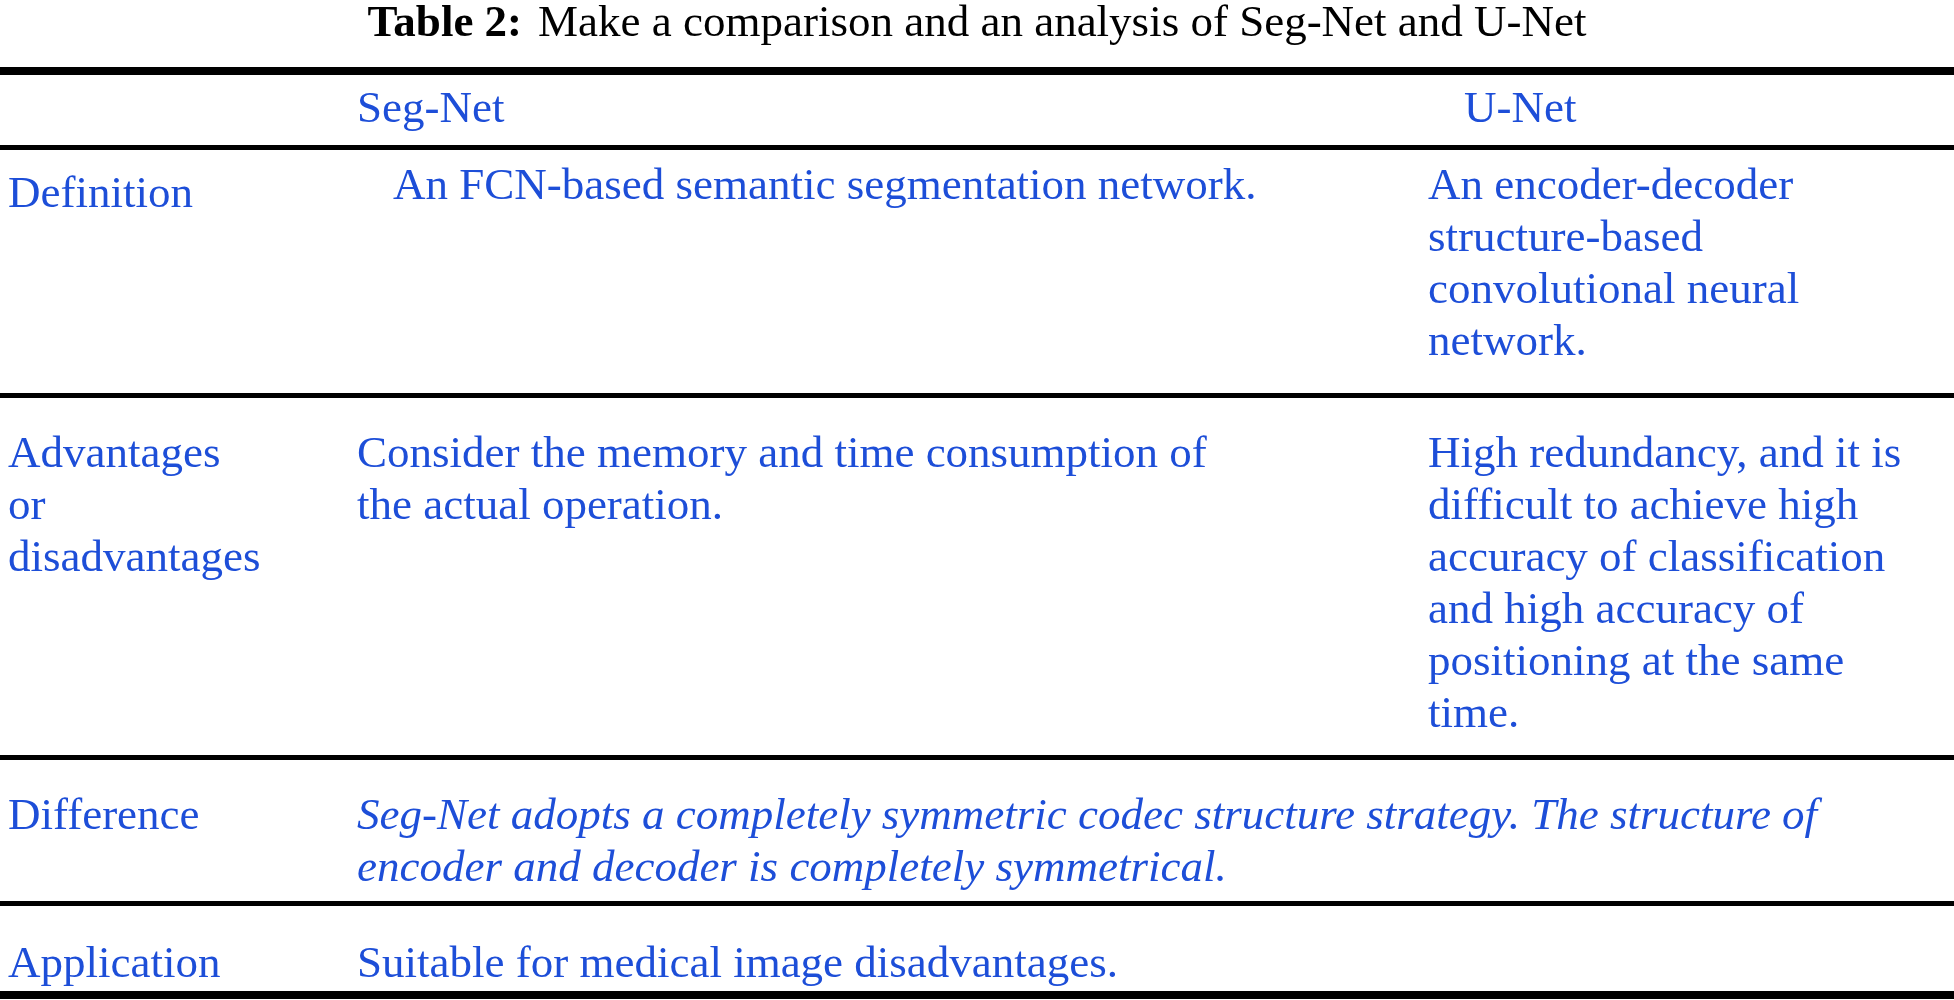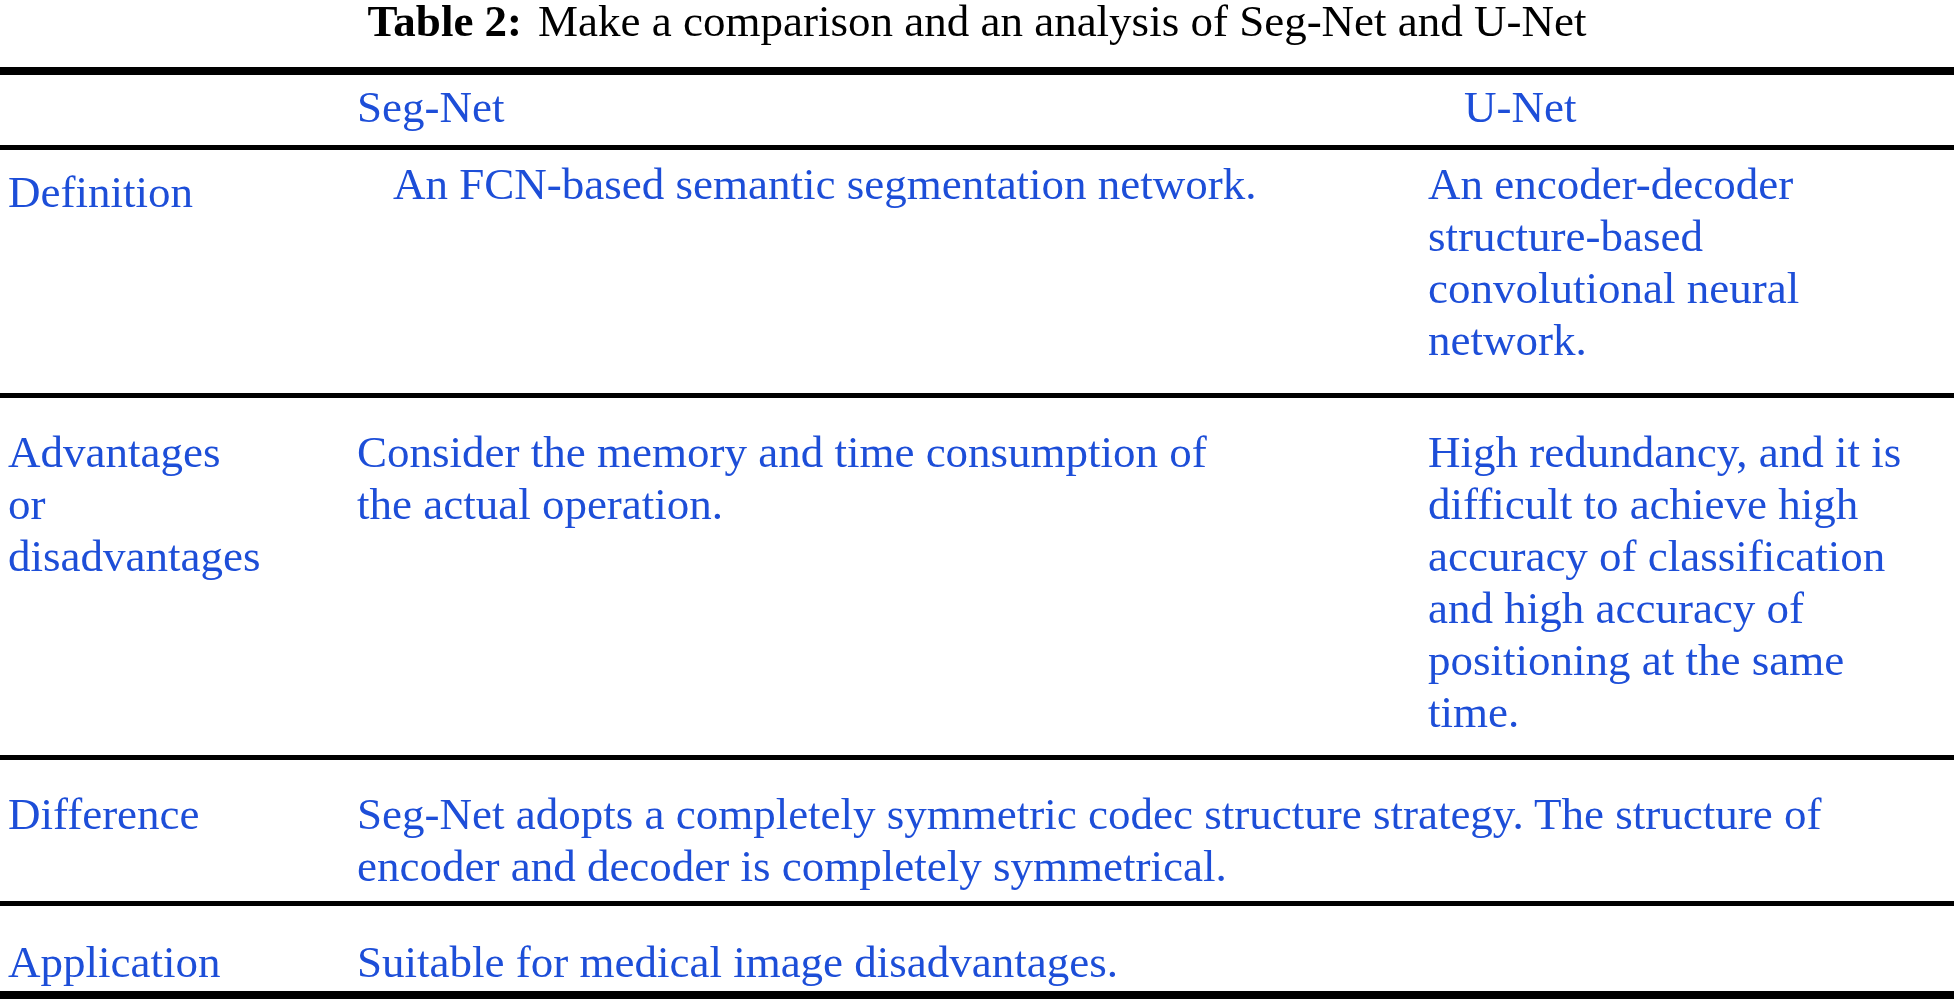--- a/index.html
+++ b/index.html
@@ -78,19 +78,19 @@
   <div class="cell" style="left:357px; top:426px; width:1020px;">Consider the memory and time consumption of
 the actual operation.</div>
   <div class="cell" style="left:1428px; top:426px; width:526px;">High redundancy, and it is
 difficult to achieve high
 accuracy of classification
 and high accuracy of
 positioning at the same
 time.</div>
 
   <div class="cell" style="left:8px; top:788px; width:340px;">Difference</div>
-  <div class="cell" style="left:357px; top:788px; width:1597px;">Seg-Net adopts a completely symmetric codec structure strategy. The structure of
+  <div class="cell" style="left:357px; top:788px; width:1597px;font-style:italic;">Seg-Net adopts a completely symmetric codec structure strategy. The structure of
 encoder and decoder is completely symmetrical.</div>
 
   <div class="cell" style="left:8px; top:936px; width:340px;">Application</div>
   <div class="cell" style="left:357px; top:936px; width:1400px;">Suitable for medical image disadvantages.</div>
 
 </div>
 
 </body></html>

